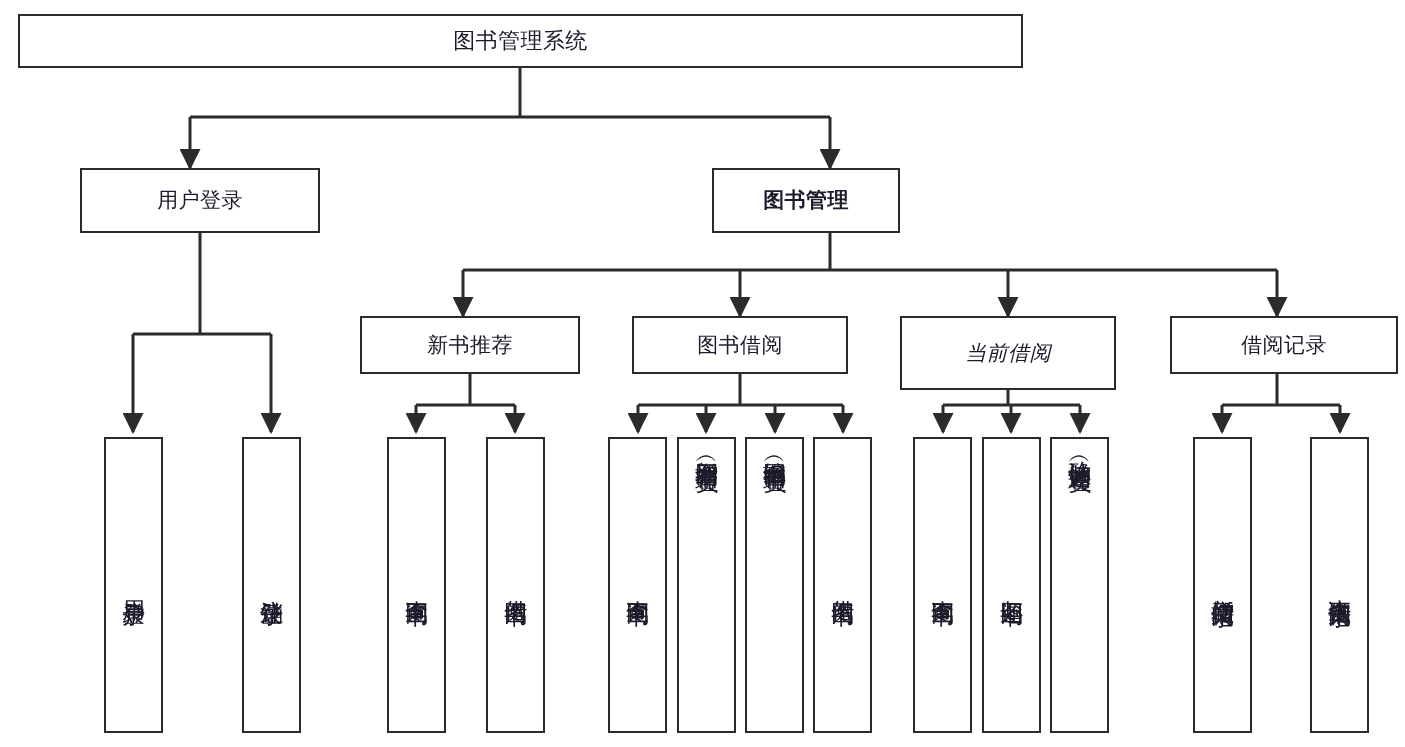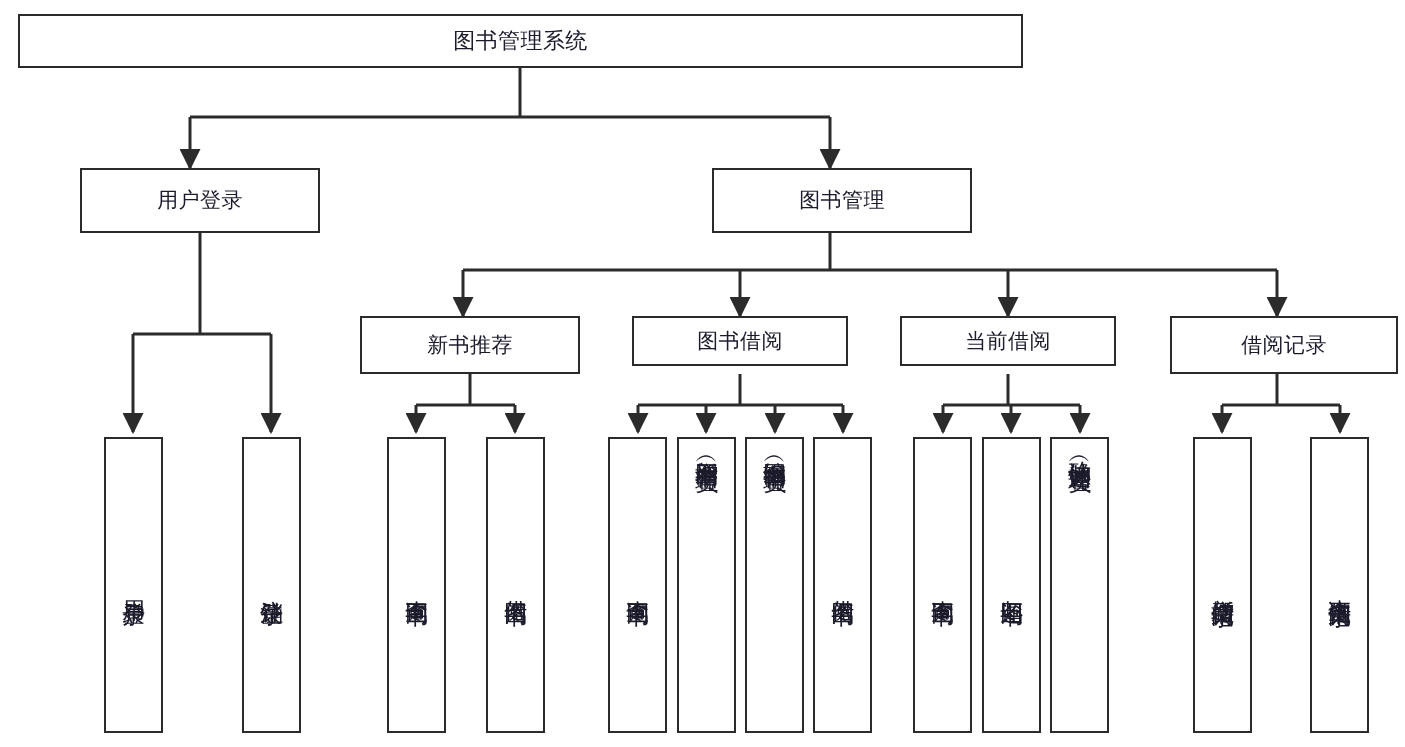--- a/index.html
+++ b/index.html
@@ -127,31 +127,31 @@
     </g>
   </svg>
 
   <div class="node root horizontal" style="left:18px; top:14px; width:1005px; height:54px;">
     <span class="node-label">图书管理系统</span>
   </div>
 
   <div class="node horizontal" style="left:80px; top:168px; width:240px; height:65px;">
     <span class="node-label">用户登录</span>
   </div>
-  <div class="node horizontal" style="left:712px; top:168px; width:260px; height:65px;">
+  <div class="node horizontal" style="left:712px; top:168px; width:188px; height:65px;font-weight:bold;">
     <span class="node-label">图书管理</span>
   </div>
 
   <div class="node horizontal" style="left:360px; top:316px; width:220px; height:58px;">
     <span class="node-label">新书推荐</span>
   </div>
-  <div class="node horizontal" style="left:632px; top:316px; width:216px; height:50px;">
+  <div class="node horizontal" style="left:632px; top:316px; width:216px; height:58px;">
     <span class="node-label">图书借阅</span>
   </div>
-  <div class="node horizontal" style="left:900px; top:316px; width:216px; height:50px;">
+  <div class="node horizontal" style="left:900px; top:316px; width:216px; height:74px;font-style:italic;">
     <span class="node-label">当前借阅</span>
   </div>
   <div class="node horizontal" style="left:1170px; top:316px; width:228px; height:58px;">
     <span class="node-label">借阅记录</span>
   </div>
 
   <div class="node vertical" style="left:104px; top:437px; width:59px; height:296px;">
     <span class="node-label">用户登录</span>
   </div>
   <div class="node vertical" style="left:242px; top:437px; width:59px; height:296px;">

